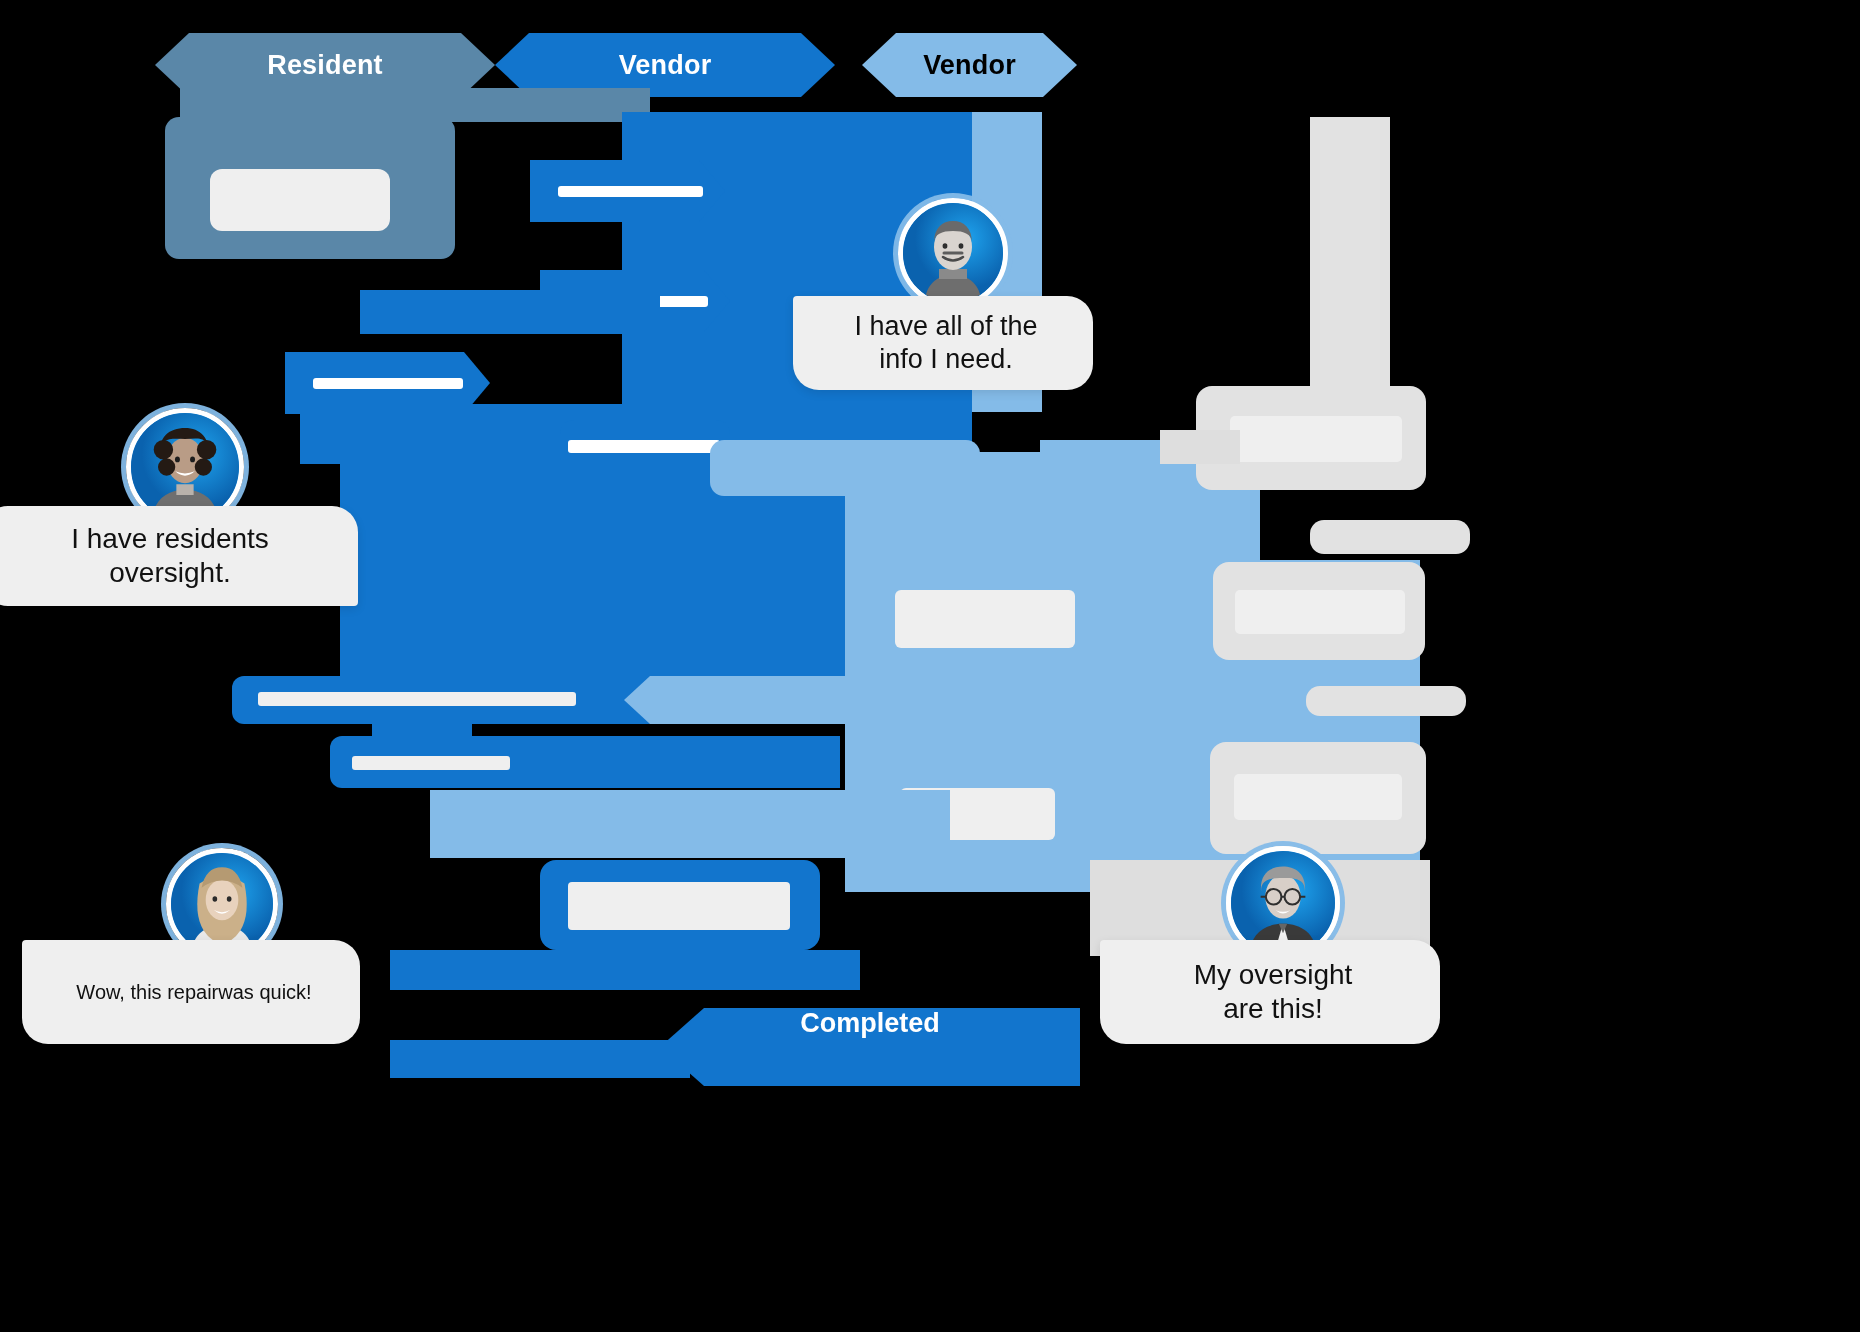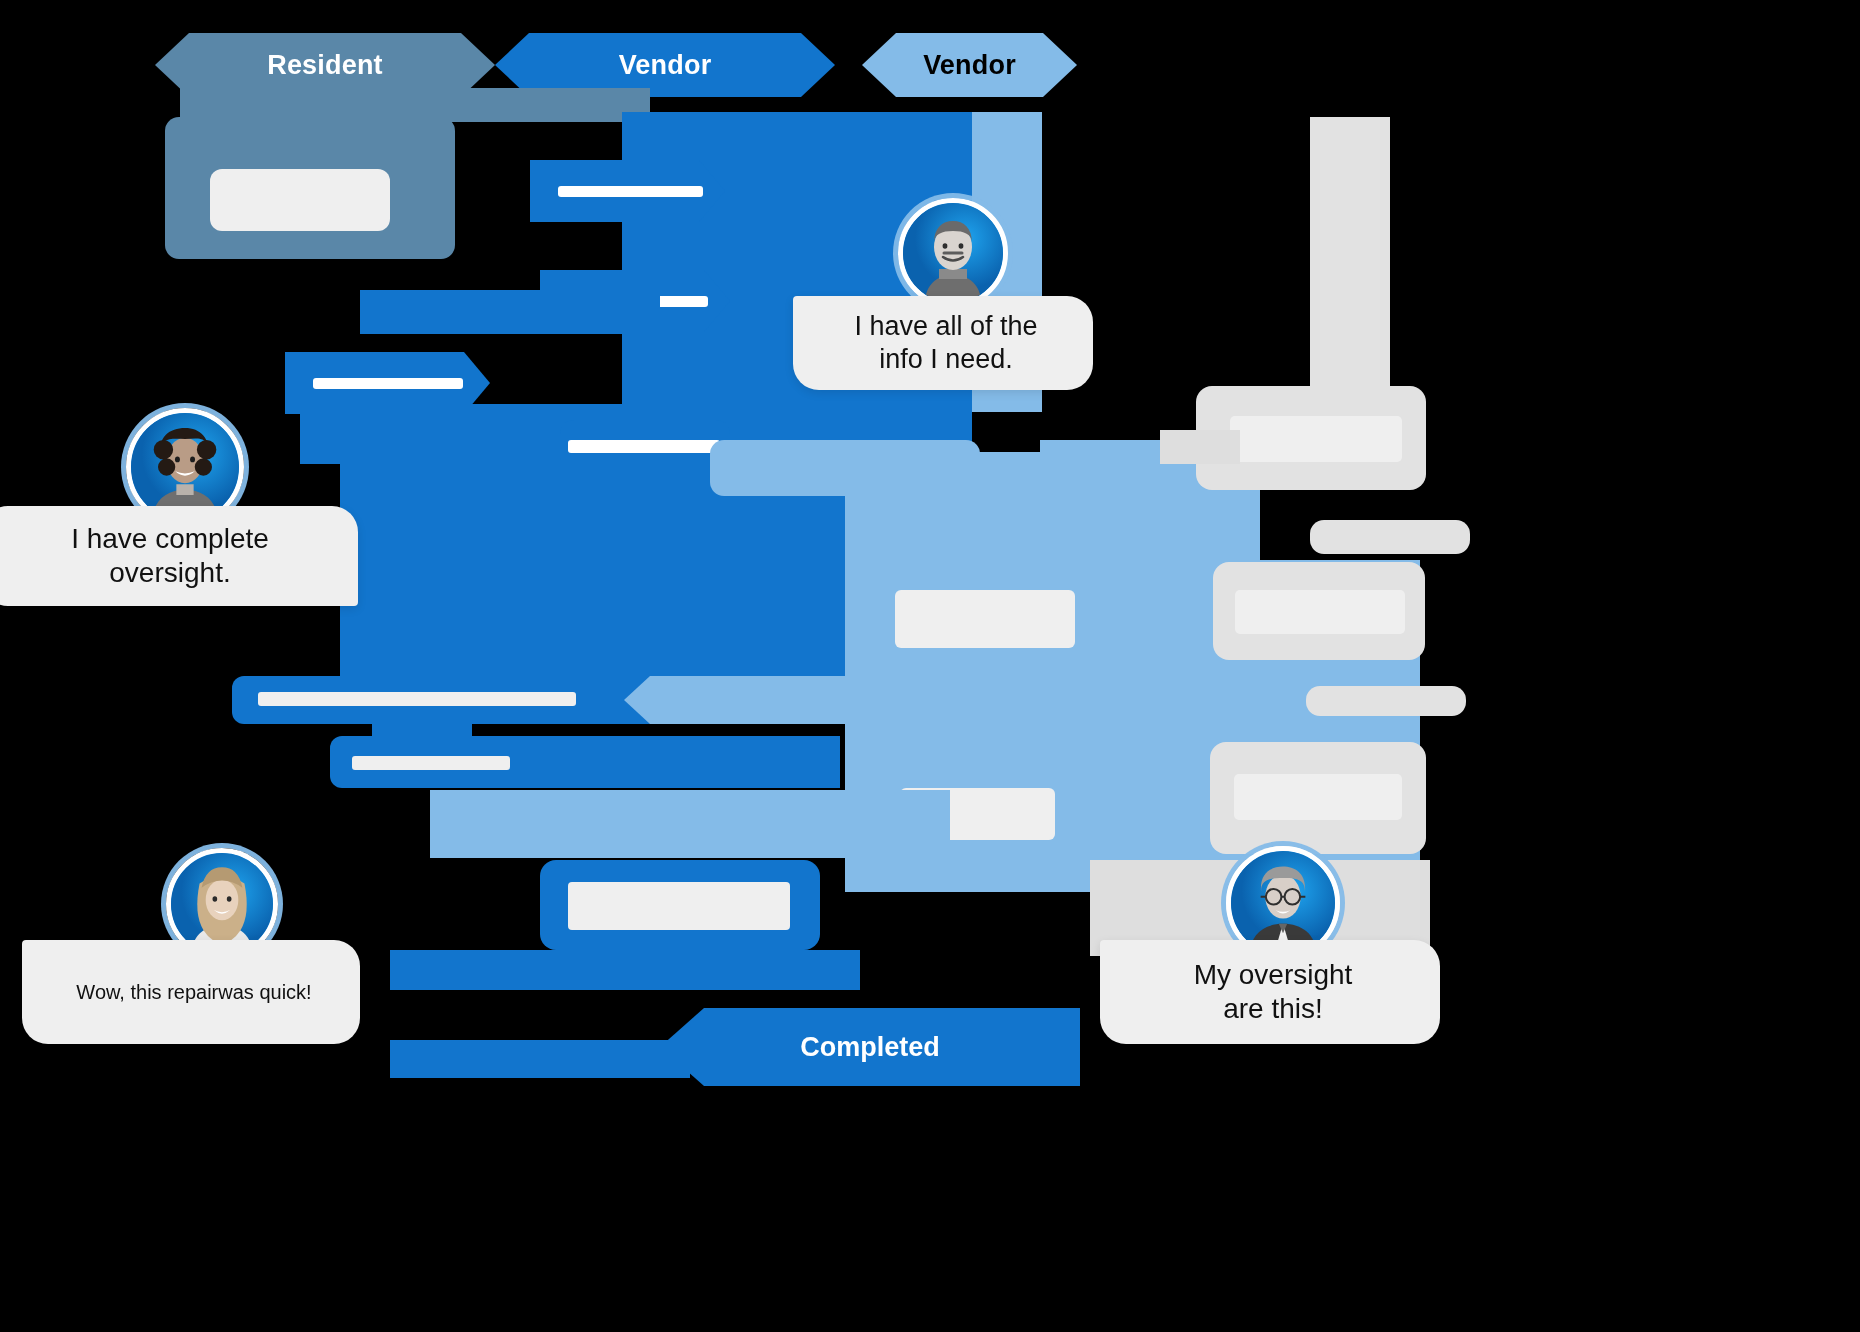--- a/index.html
+++ b/index.html
@@ -74,21 +74,21 @@
   }
   .avatar.ring-light { box-shadow: 0 0 0 5px rgba(132,187,232,.95); }
   .avatar svg { display:block; width: 100%; height: 100%; }
 
   
   .completed {
     position: absolute;
     background: #1275cd;
     color: #ffffff;
     font-weight: 700;
-    display: flex; align-items: center; justify-content: center;
+    display: flex; justify-content: center;
     clip-path: polygon(44px 0, 100% 0, 100% 100%, 44px 100%, 0 50%);
   }
 </style>
 </head>
 <body>
 
 <div id="stage">
 
   <div class="lane-chip" style="left:155px; top:33px; width:340px; height:64px; background:#5a87a8; color:#ffffff; font-size:27px;">
     <span>Resident</span>
@@ -249,21 +249,21 @@
           <circle cx="70" cy="34" r="9" fill="#241a14"></circle>
         <circle cx="33" cy="50" r="8" fill="#241a14"></circle>
           <circle cx="67" cy="50" r="8" fill="#241a14"></circle>
         <ellipse cx="43" cy="43" rx="2.3" ry="2.7" fill="#1d1d1d"></ellipse>
         <ellipse cx="57" cy="43" rx="2.3" ry="2.7" fill="#1d1d1d"></ellipse>
         <path d="M41 54q9 8 18 0q-9 4-18 0z" fill="#ffffff"></path>
       </g>
     </svg>
   </div>
   <div class="bubble notch-br" style="left:-18px; top:506px; width:376px; height:100px; font-size:28px; flex-direction:column;">
-    <span>I have complete</span>
+    <span>I have residents</span>
     <span>oversight.</span>
   </div>
 
   <div class="avatar ring-light" style="left:166px; top:848px; width:112px; height:112px;">
     <svg viewBox="0 0 100 100" aria-hidden="true">
       <defs>
           <clipPath id="c3">
             <circle cx="50" cy="50" r="50"></circle>
           </clipPath>
         <radialGradient id="g3" cx="60%" cy="38%">

